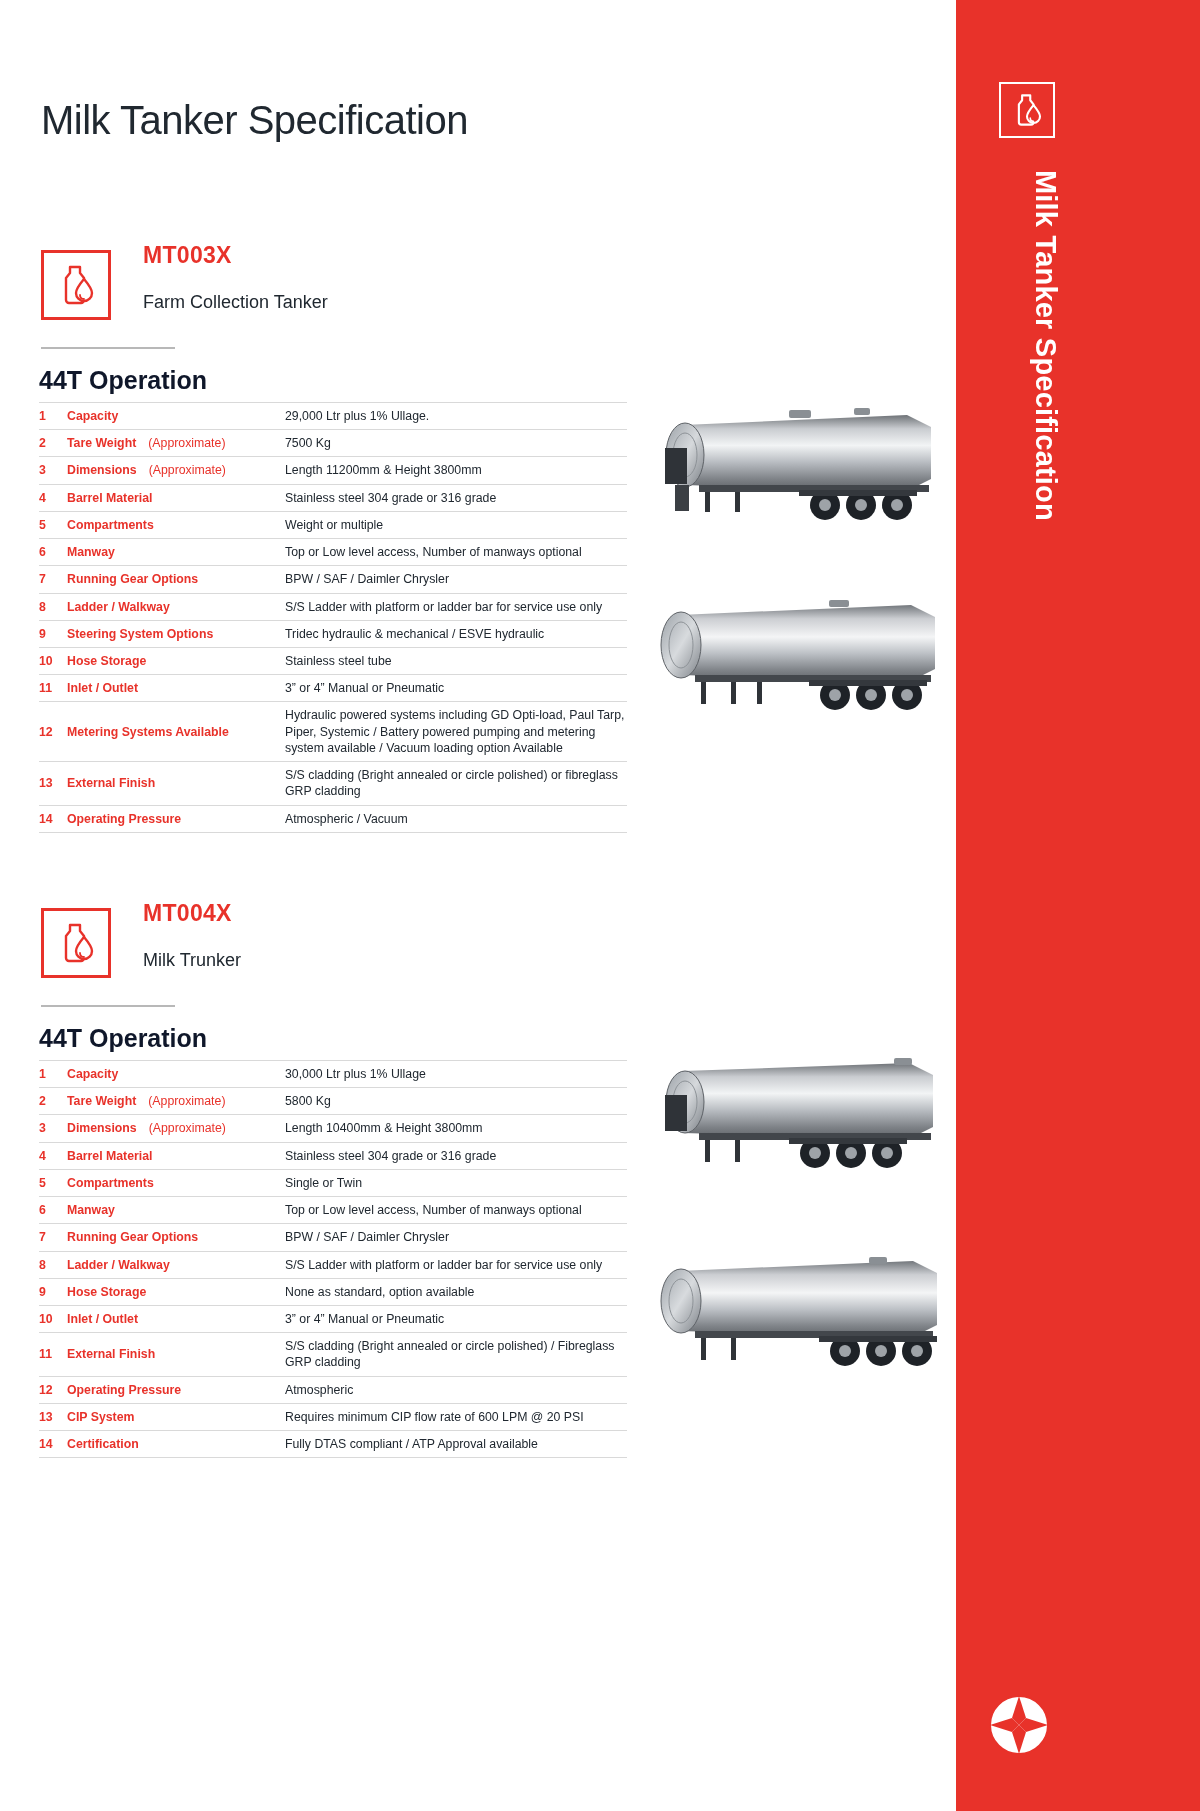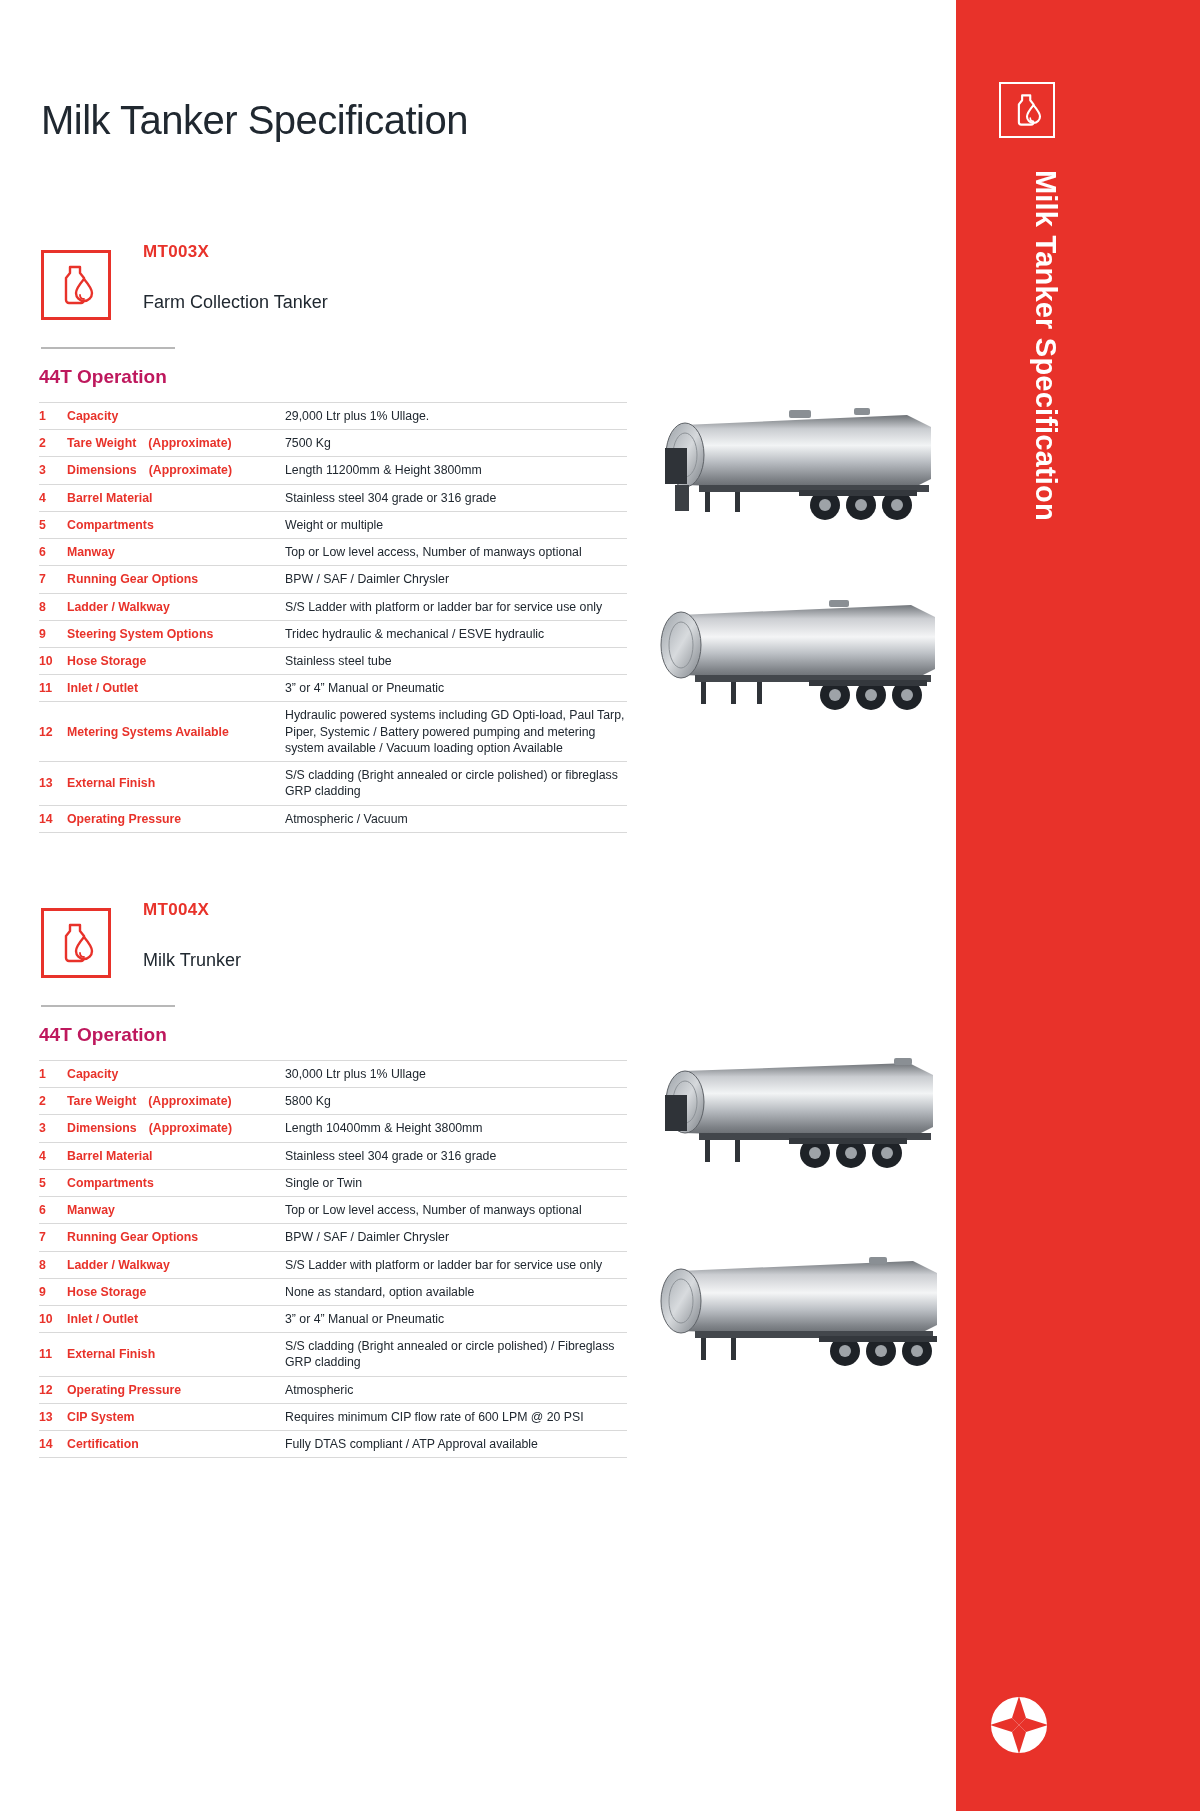--- a/index.html
+++ b/index.html
@@ -88,21 +88,21 @@
     top: 10px;
     left: 14px;
     width: 70px;
     height: 70px;
     border: 3px solid #e8322a;
   }
   .prod-code {
     position: absolute;
     top: 2px;
     left: 116px;
-    font-size: 17px;
+    font-size: 23px;
     font-weight: bold;
     color: #e8322a;
     letter-spacing: 0.3px;
   }
   .prod-name {
     position: absolute;
     top: 52px;
     left: 116px;
     font-size: 18px;
     color: #202830;
@@ -111,23 +111,23 @@
   .rule-short {
     position: absolute;
     left: 14px;
     width: 134px;
     height: 2px;
     background: #b8b8b8;
   }
   .op-title {
     position: absolute;
     left: 12px;
-    font-size: 19px;
+    font-size: 25px;
     font-weight: bold;
-    color: #be185d;
+    color: #0f172a;
   }
 
   
   table.spec {
     position: absolute;
     left: 12px;
     width: 588px;
     border-collapse: collapse;
     table-layout: fixed;
   }
@@ -144,21 +144,21 @@
     color: #e8322a;
     font-weight: bold;
     padding-left: 3px;
   }
   td.c-label {
     width: 218px;
     color: #e8322a;
     font-weight: bold;
     padding-right: 6px;
   }
-  td.c-label .approx { font-weight: bold; }
+  td.c-label .approx { font-weight: normal; }
   td.c-label .gap-wide { display: inline-block; width: 12px; }
   td.c-value { color: #202830; }
 
   
   .tanker {
     position: absolute;
     width: 310px;
     height: 145px;
   }
   #tanker-1a { left: 612px; top: 393px; }

